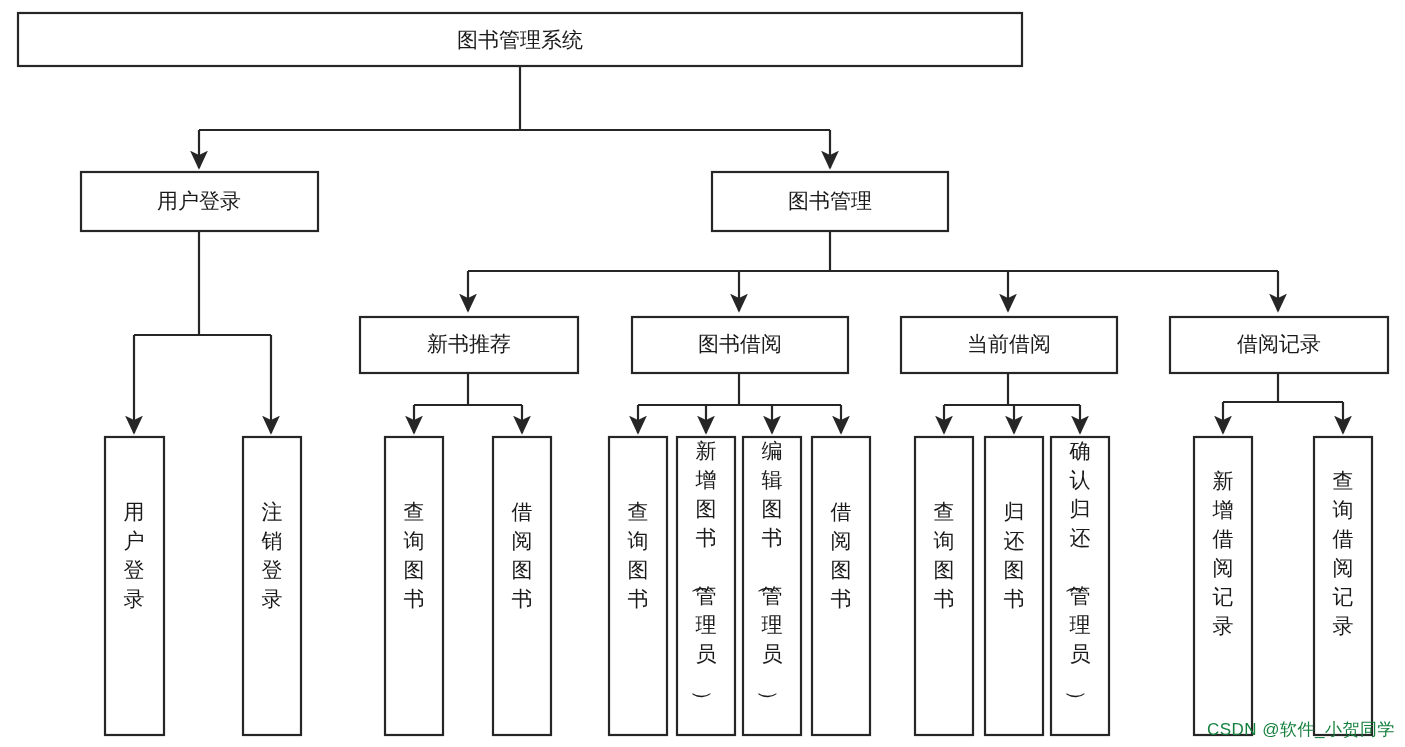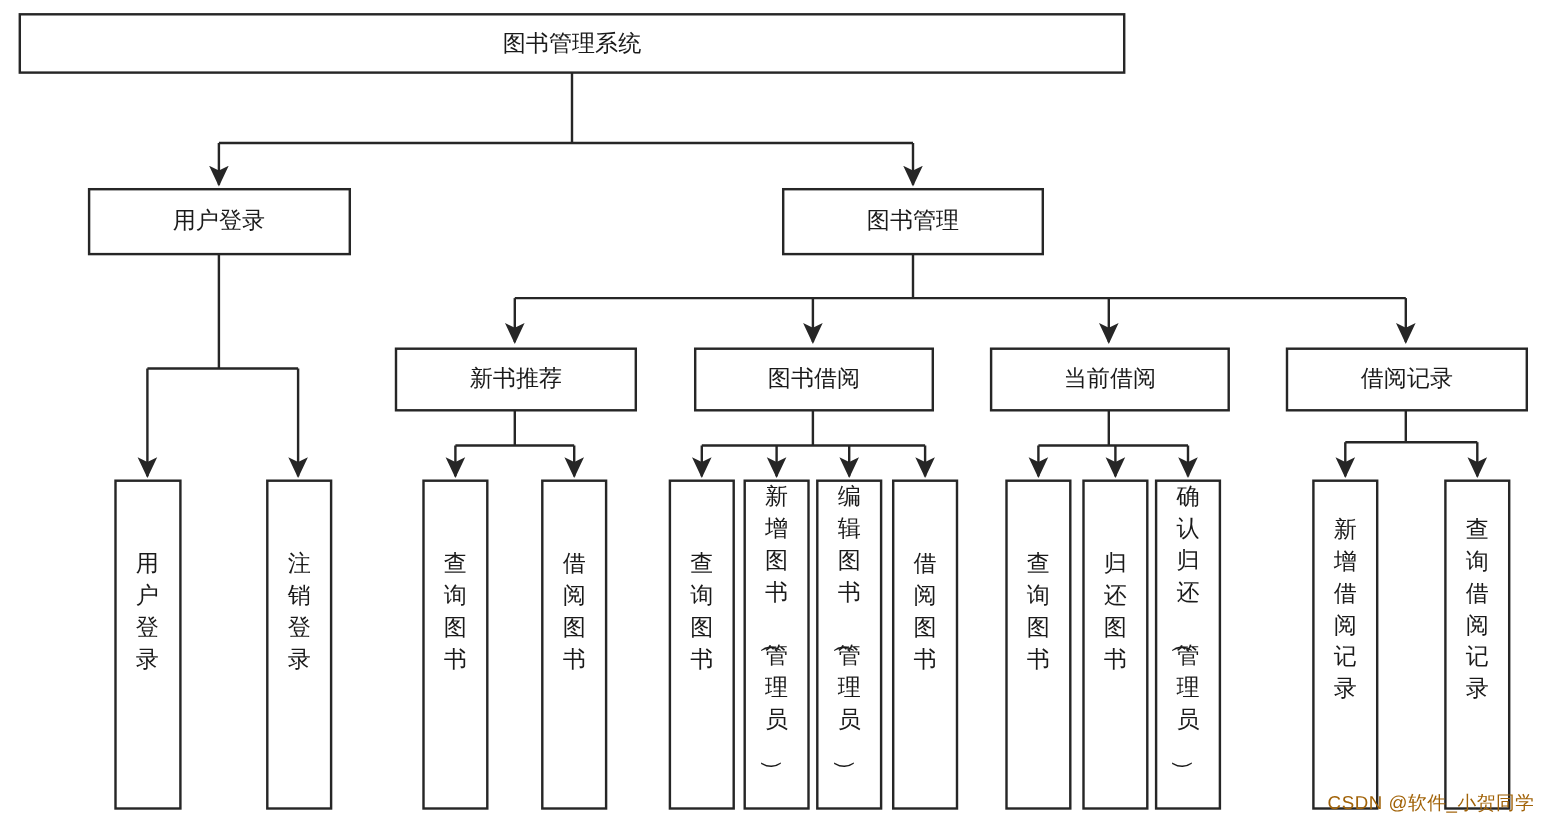--- a/index.html
+++ b/index.html
@@ -45,21 +45,21 @@
   .arrow-head {
     fill: #262626;
     stroke: none;
   }
   .watermark {
     position: absolute;
     right: 10px;
     bottom: 6px;
     font-family: "Liberation Sans", "DejaVu Sans", sans-serif;
     font-size: 17px;
-    color: #a16207;
+    color: #15803d;
     letter-spacing: 0.5px;
     white-space: nowrap;
     pointer-events: none;
   }
 </style>
 </head>
 <body>
 
 <svg id="diagram" viewBox="0 0 1405 747" xmlns="http://www.w3.org/2000/svg">
 

